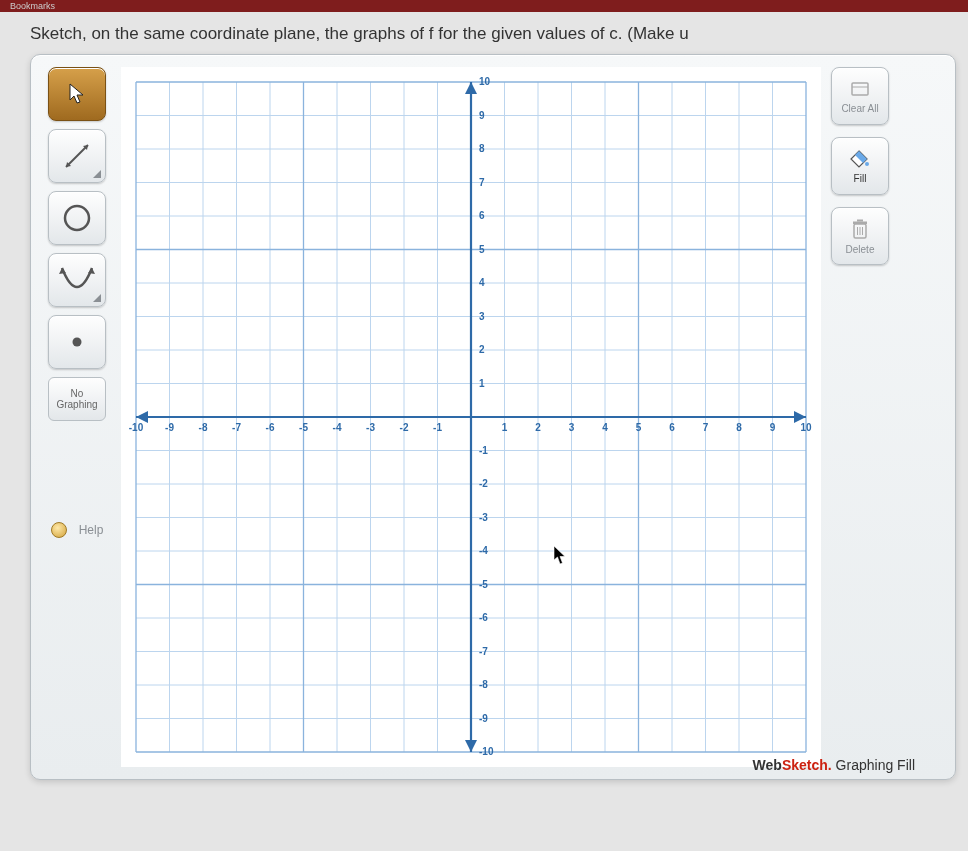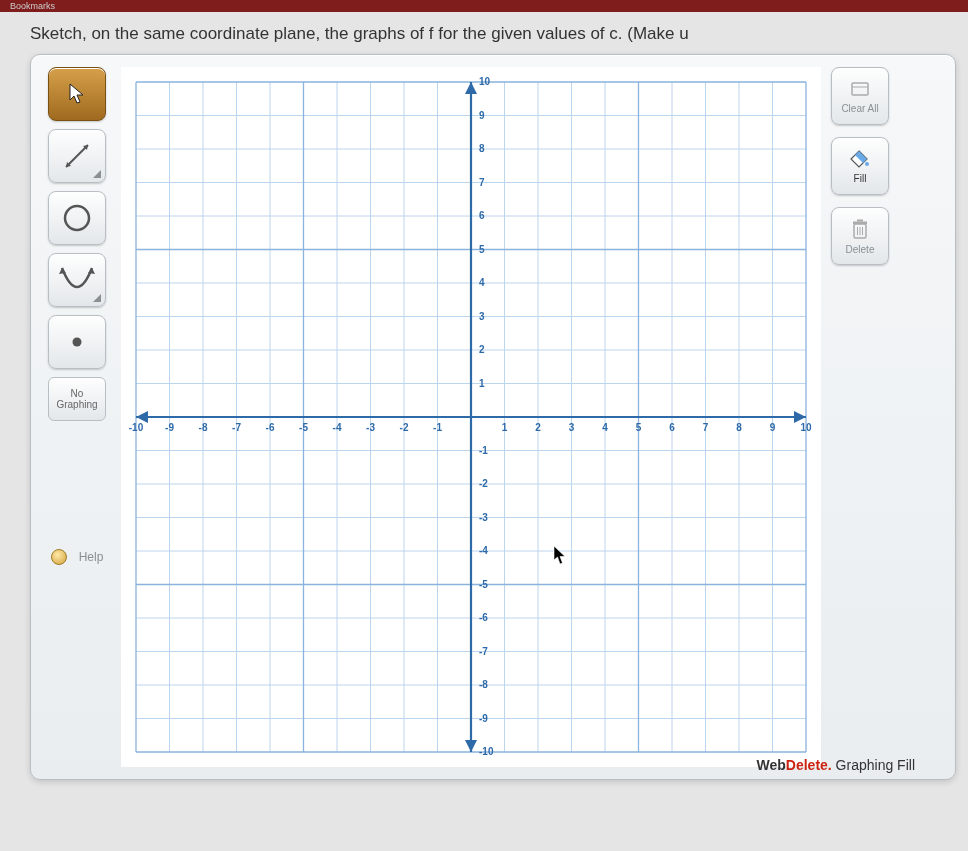--- a/index.html
+++ b/index.html
@@ -99,21 +99,21 @@
     font-size: 10px;
     color: #666;
     display: flex;
     flex-direction: column;
     align-items: center;
     justify-content: center;
     line-height: 1.1;
     cursor: pointer;
   }
   .help-link {
-    margin-top: 120px;
+    margin-top: 93px;
     font-size: 12px;
     color: #8a8f94;
     display: flex;
     align-items: center;
     gap: 12px;
     cursor: pointer;
   }
   .help-link .bulb {
     width: 14px; height: 14px; border-radius: 50%;
     background: radial-gradient(circle at 40% 35%, #ffe9a8, #d2a23a);
@@ -361,16 +361,16 @@
           <line x1="10" y1="9" x2="10" y2="17" stroke="#aaa"></line>
           <line x1="12.5" y1="9" x2="12.5" y2="17" stroke="#aaa"></line>
           <rect x="3" y="3.5" width="14" height="2.5" fill="#aaa"></rect>
           <rect x="7" y="1.5" width="6" height="2" fill="#aaa"></rect>
         </svg>
         <span>Delete</span>
       </div>
     </div>
 
     <div class="footer-text">
-      <b>Web</b><span class="wa">Delete.</span><span> Graphing Fill</span>
+      <b>Web</b><span class="wa">Sketch.</span><span> Graphing Fill</span>
     </div>
   </div>
 </div>
 
 </body></html>

